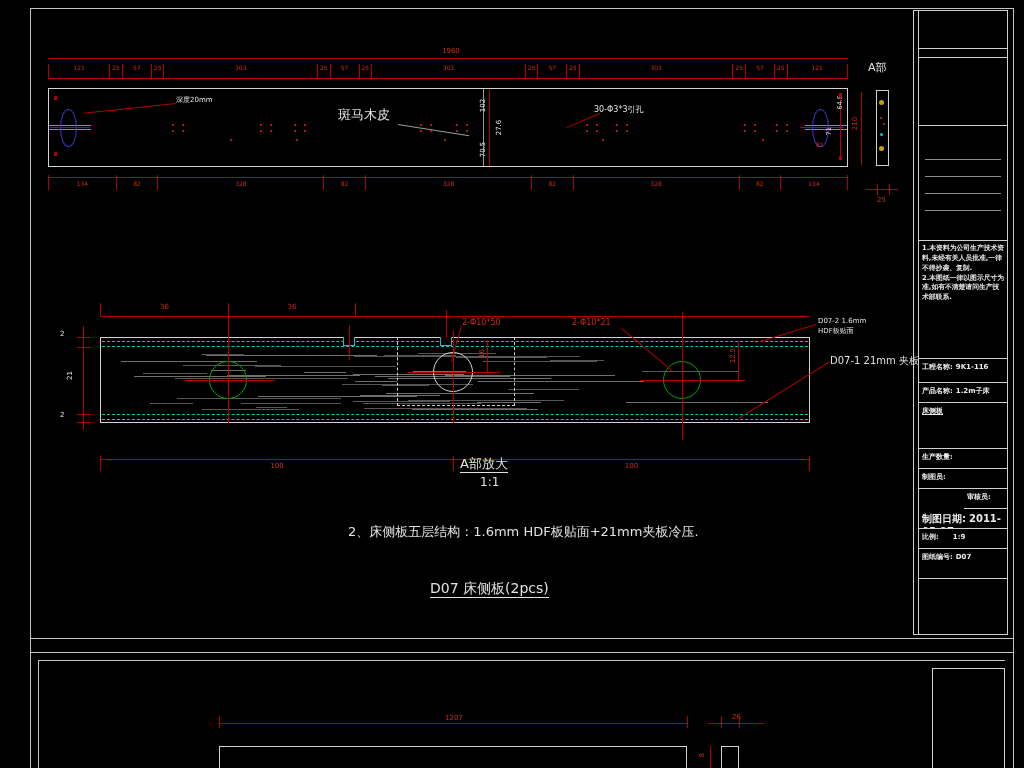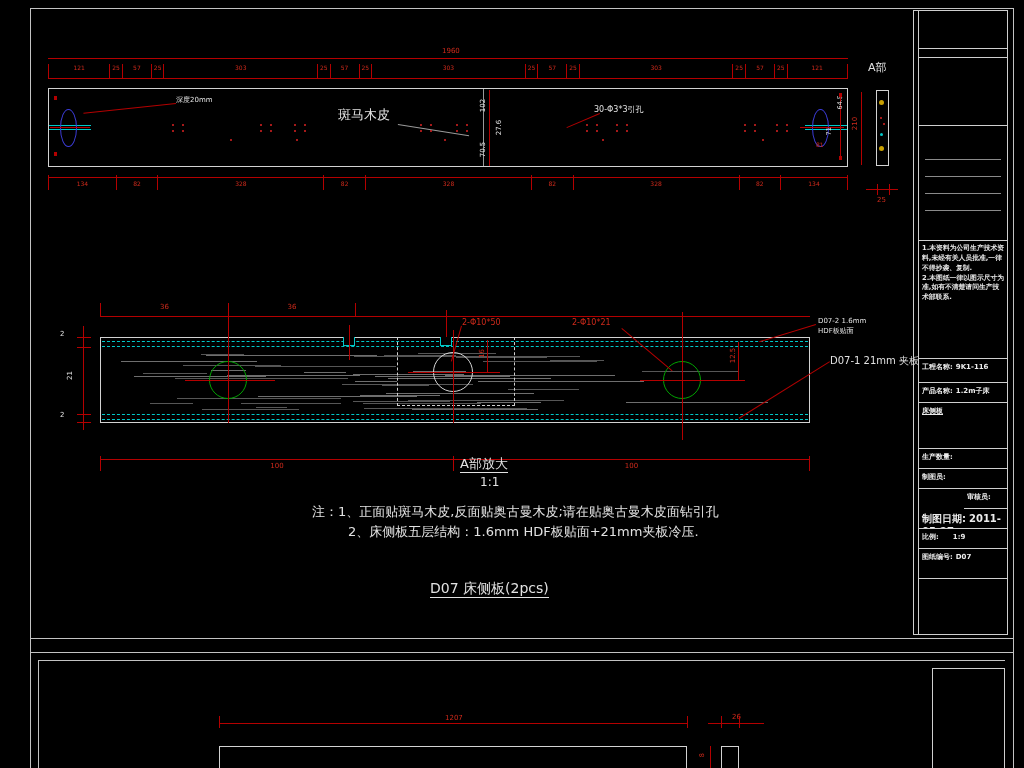--- a/index.html
+++ b/index.html
@@ -317,21 +317,20 @@
   </div>
 
   <span class="t" style="left:818px;top:318px;font-size:7px;">D07-2 1.6mm</span>
   <span class="t" style="left:818px;top:328px;font-size:7px;">HDF板贴面</span>
   <span class="t" style="left:830px;top:356px;font-size:10px;">D07-1 21mm 夹板</span>
   <div class="lead" style="left:816px;top:325px;width:59px;transform:rotate(163deg);"></div>
   <div class="lead" style="left:830px;top:362px;width:107px;transform:rotate(148deg);"></div>
 
   <span class="t ul" style="left:460px;top:457px;font-size:13px;">A部放大</span>
   <span class="t" style="left:480px;top:476px;font-size:12px;">1:1</span>
-  <span class="t" style="left:312px;top:505px;font-size:13px;">注：1、正面贴斑马木皮,反面贴奥古曼木皮;请在贴奥古曼木皮面钻引孔</span>
   <span class="t" style="left:348px;top:525px;font-size:13px;">2、床侧板五层结构：1.6mm HDF板贴面+21mm夹板冷压.</span>
   <span class="t ul" style="left:430px;top:581px;font-size:14px;">D07 床侧板(2pcs)</span>
 
   <div id="tblock">
     <div class="inner">
       <div class="cell" style="height:38px;"></div>
       <div class="cell" style="height:9px;"></div>
       <div class="cell" style="height:68px;"></div>
       <div class="cell" style="height:115px;">
         <div class="hl gray" style="left:6px;top:33px;width:76px;"></div>

